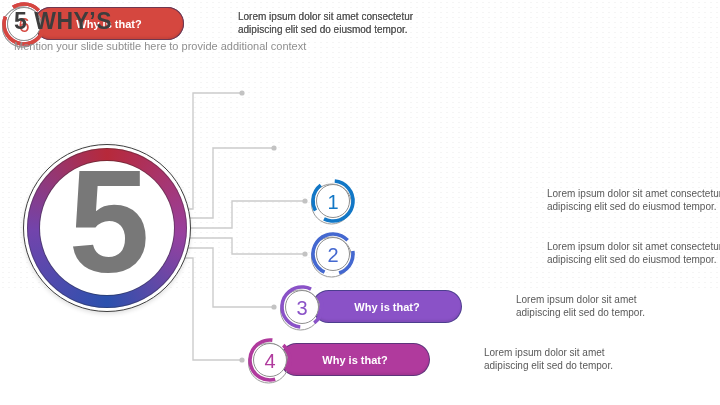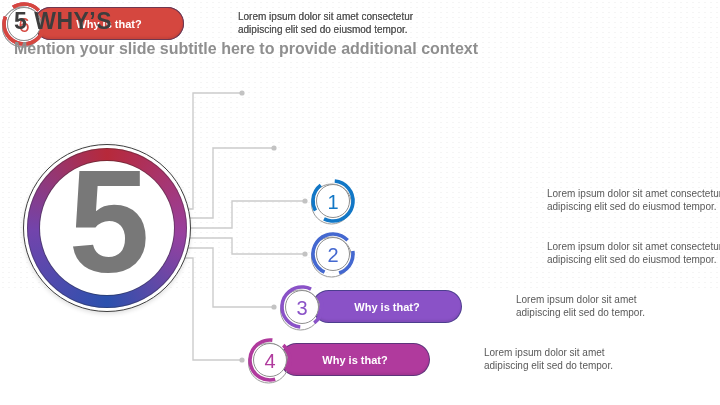--- a/index.html
+++ b/index.html
@@ -15,21 +15,21 @@
       radial-gradient(circle, #e9e9e9 0.8px, rgba(255,255,255,0) 1px);
     background-size:6px 5px;
     background-color:#fff;
   }
   .stage::before{ 
     content:""; position:absolute; inset:0;
     background:rgba(255,255,255,0.55); pointer-events:none;
   }
   .header{ position:absolute; left:14px; top:8px; z-index:5; }
   .title{ font-size:23px; font-weight:bold; color:#3d3d3d; letter-spacing:0.5px; }
-  .subtitle{ margin-top:5px; font-size:16px; color:#8f8f8f;font-weight:bold; }
+  .subtitle{ margin-top:5px; font-size:11px; color:#8f8f8f; }
 
   
   .hub{
     position:absolute; left:23px; top:144px; width:168px; height:168px;
     border-radius:50%; border:1.5px solid #3f3f3f; background:#fff;
     padding:3px; z-index:3;
     box-shadow:0 2px 4px rgba(0,0,0,0.12);
   }
   .hub-band{
     width:100%; height:100%; border-radius:50%;

